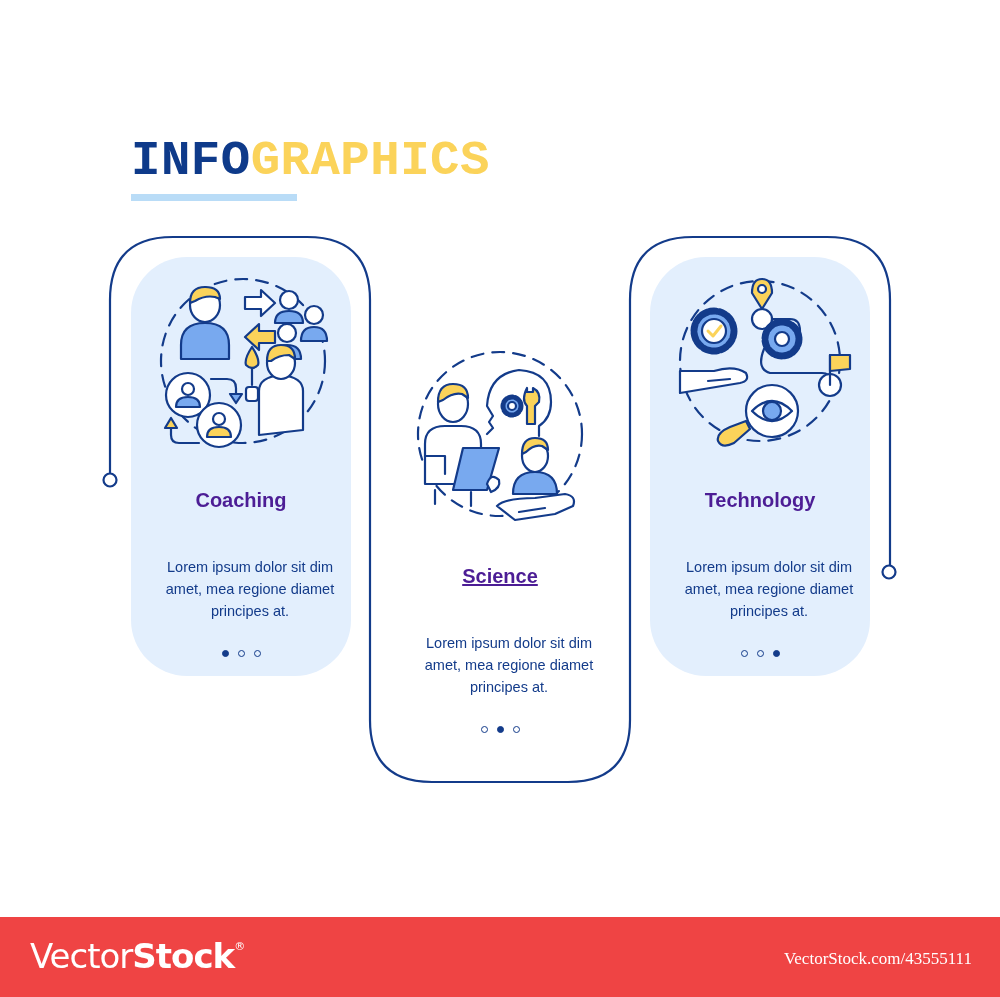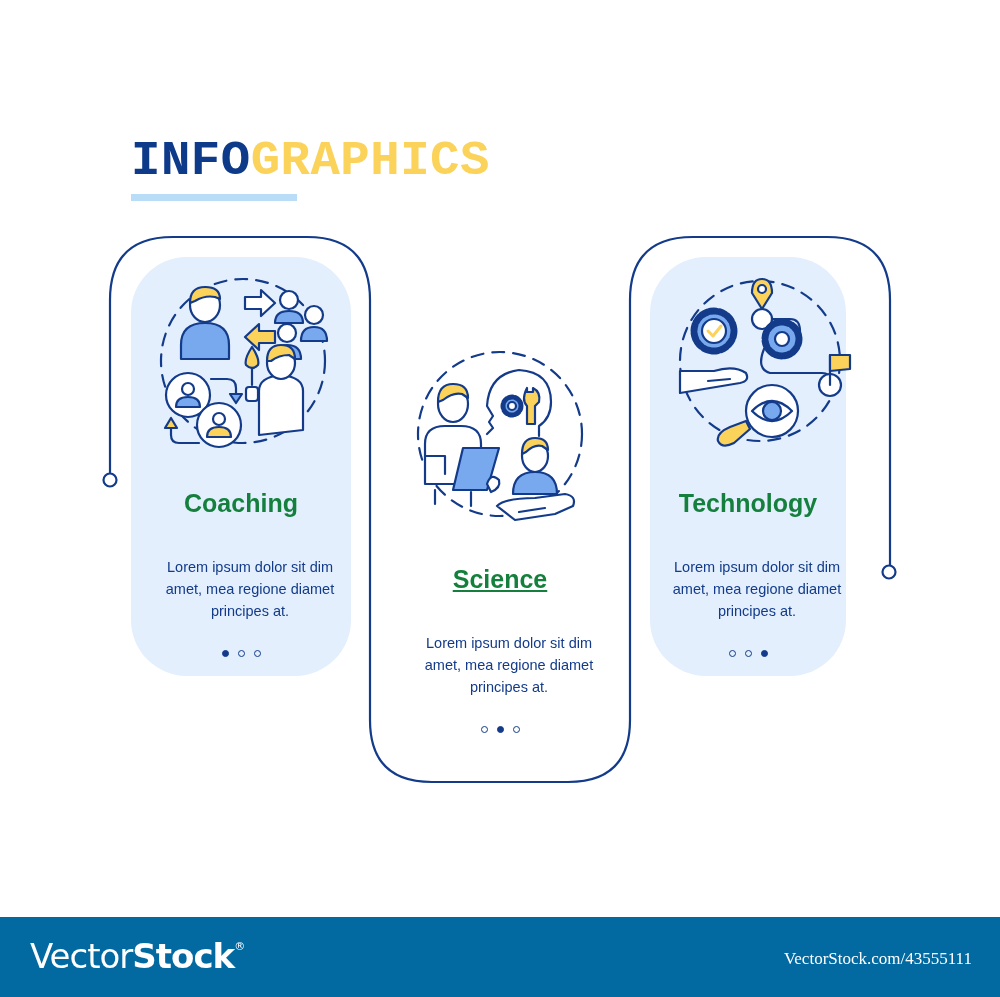--- a/index.html
+++ b/index.html
@@ -18,37 +18,37 @@
     .title-underline {
       position: absolute; left: 131px; top: 194px; width: 166px; height: 7px;
       background: #b9dcf7;
     }
     svg.frame { position: absolute; left: 0; top: 0; }
     .card {
       position: absolute; border-radius: 56px; background: #e3effd;
     }
     .card-title {
       position: absolute; left: 0; right: 0; text-align: center;
-      color: #15803d; font-weight: bold; font-size: 25px;
+      color: #4c1d95; font-weight: bold; font-size: 20px;
     }
     .card-body {
       position: absolute; left: 0; right: 0; text-align: center;
       color: #133b8a; font-size: 14.5px; line-height: 22px; margin-left: 18px;
     }
     .dots {
       position: absolute; left: 0; right: 0; display: flex; justify-content: center; gap: 9px;
     }
     .dot {
       width: 5px; height: 5px; border-radius: 50%; border: 1.6px solid #133b8a; box-sizing: content-box;
     }
     .dot.on { background: #133b8a; }
     .icon-wrap { position: absolute; }
     .footer {
       position: absolute; left: 0; top: 917px; width: 1000px; height: 80px;
-      background: #0369a1; color: #ffffff;
+      background: #ef4444; color: #ffffff;
     }
     .brand {
       position: absolute; left: 30px; top: 19px; font-size: 34px; letter-spacing: -1px;
       font-family: "DejaVu Sans", sans-serif; font-weight: normal;
     }
     .brand .bold { font-weight: bold; }
     .brand sup { font-size: 11px; vertical-align: top; position: relative; top: 4px; }
     .ref {
       position: absolute; right: 28px; top: 32px; font-size: 17px;
       font-family: Liberation Serif, serif;
@@ -159,21 +159,21 @@
     <div>amet, mea regione diamet</div>
     <div>principes at.</div>
   </div>
   <div class="dots" style="top:396px;">
     <span class="dot"></span>
     <span class="dot on"></span>
     <span class="dot"></span>
   </div>
 </div>
 
-<div class="card" style="left:650px; top:257px; width:196px; height:419px;">
+<div class="card" style="left:650px; top:257px; width:220px; height:419px;">
   <div class="icon-wrap" style="left:24px; top:12px; width:180px; height:180px;">
     <svg width="180" height="180" viewBox="0 0 180 180">
       <g stroke="#133b8a" stroke-width="2.2" fill="none" stroke-linejoin="round" stroke-linecap="round">
         <circle cx="86" cy="92" r="80" stroke-dasharray="12 9"></circle>
 
         <circle cx="88" cy="50" r="10" fill="#ffffff"></circle>
         <path d="M88 40 L78 24 Q78 10 88 10 Q98 10 98 24 Z" fill="#fbd35a"></path>
         <circle cx="88" cy="20" r="4" fill="#ffffff"></circle>
         <path d="M98 50 L116 50 Q126 50 126 62 L126 70"></path>
 

